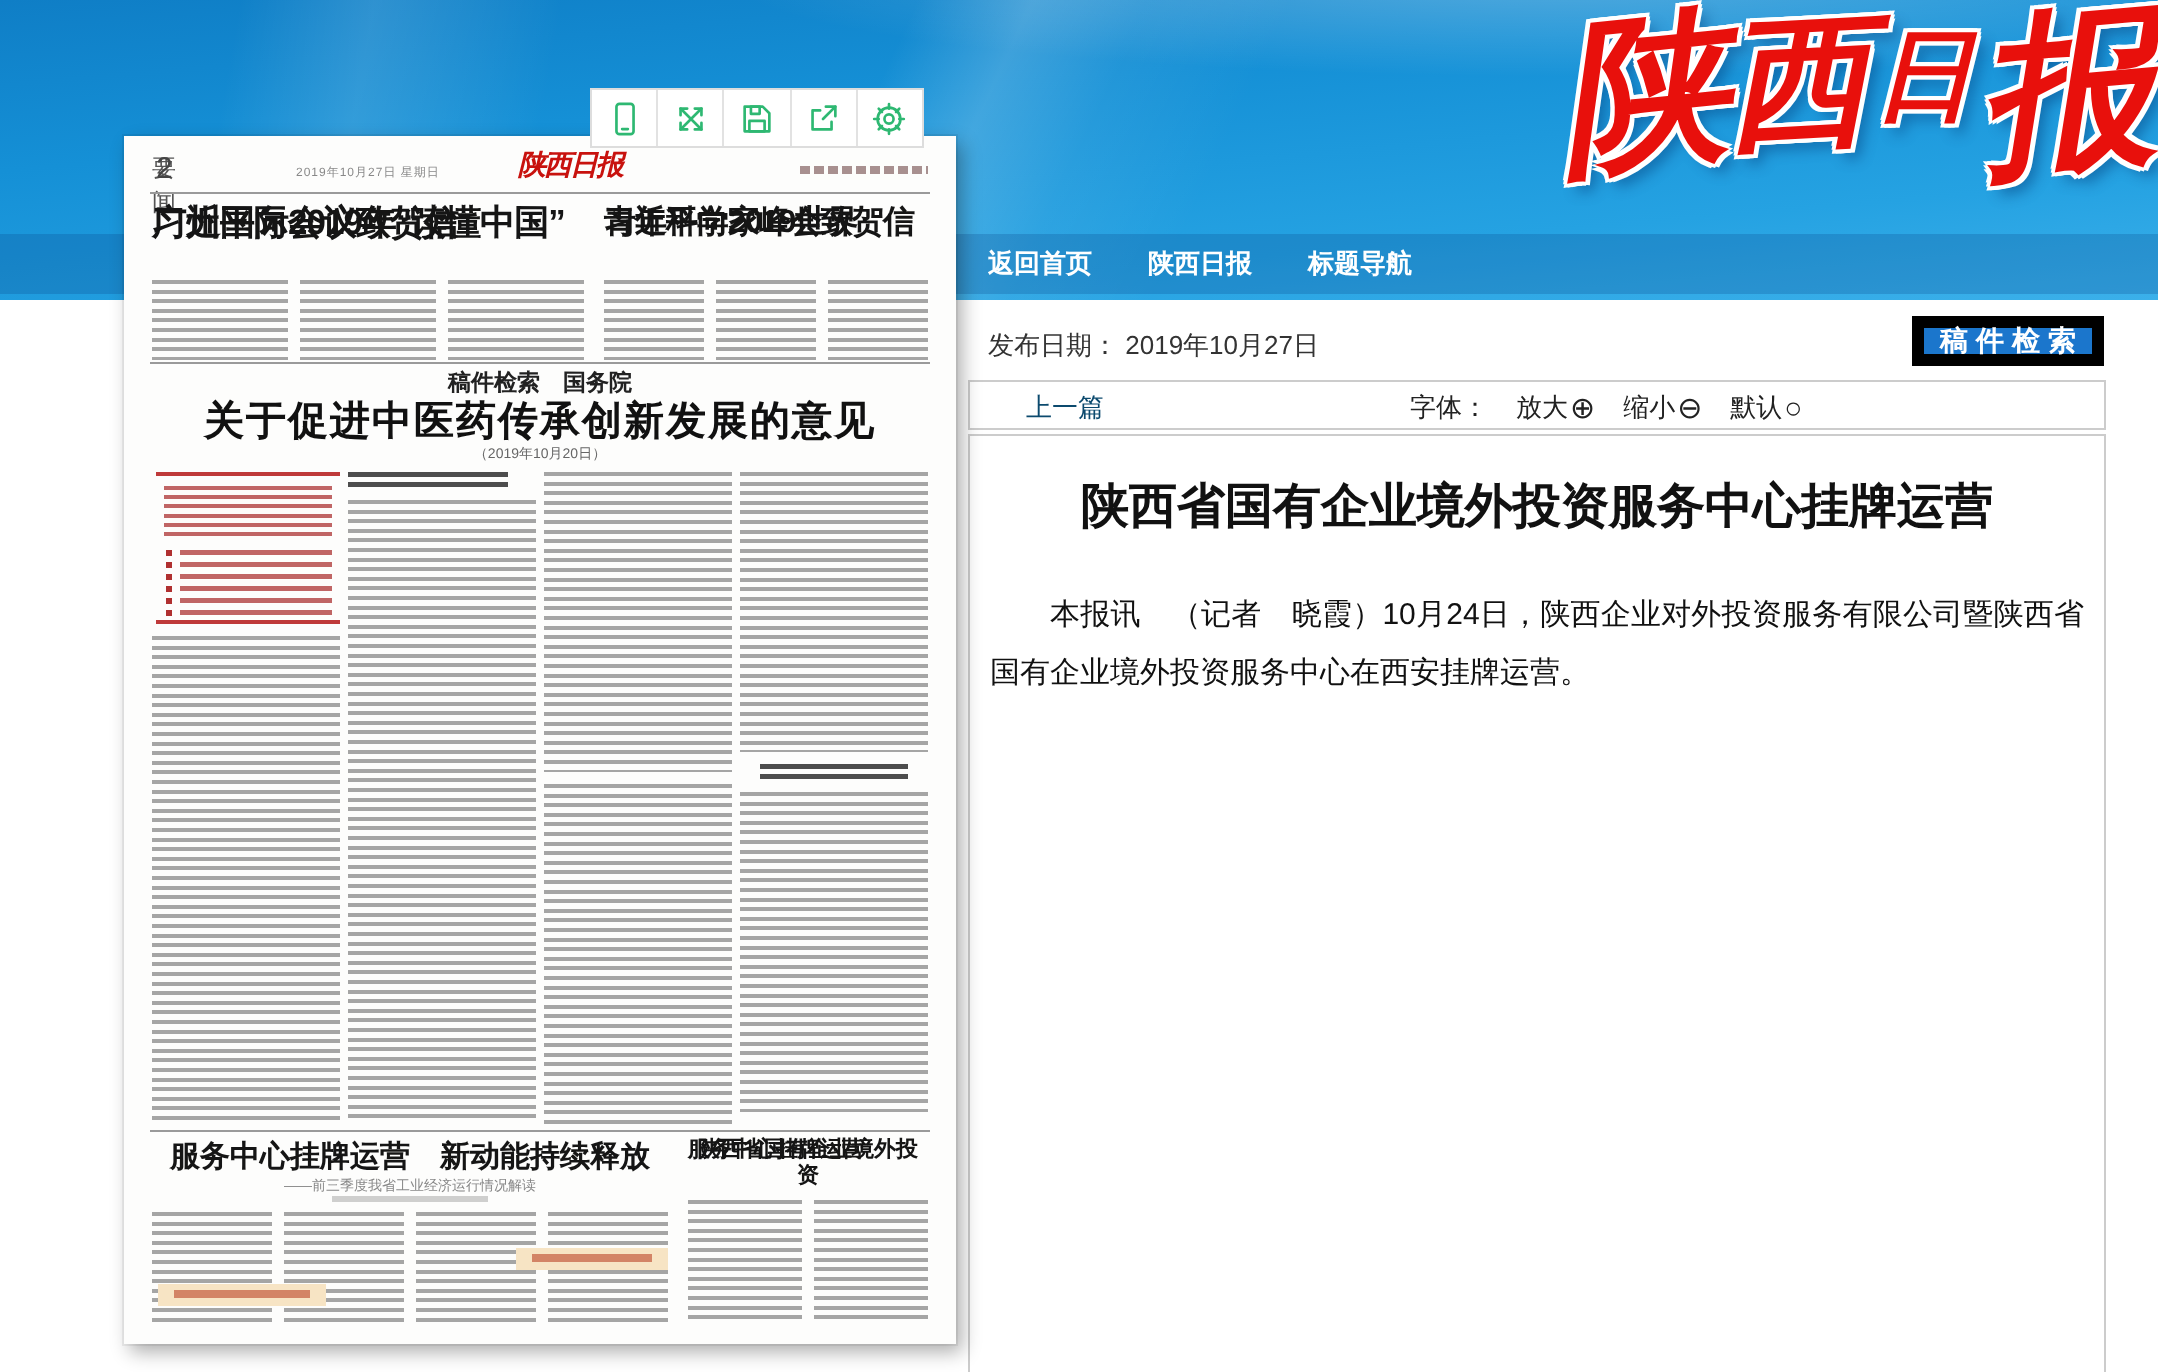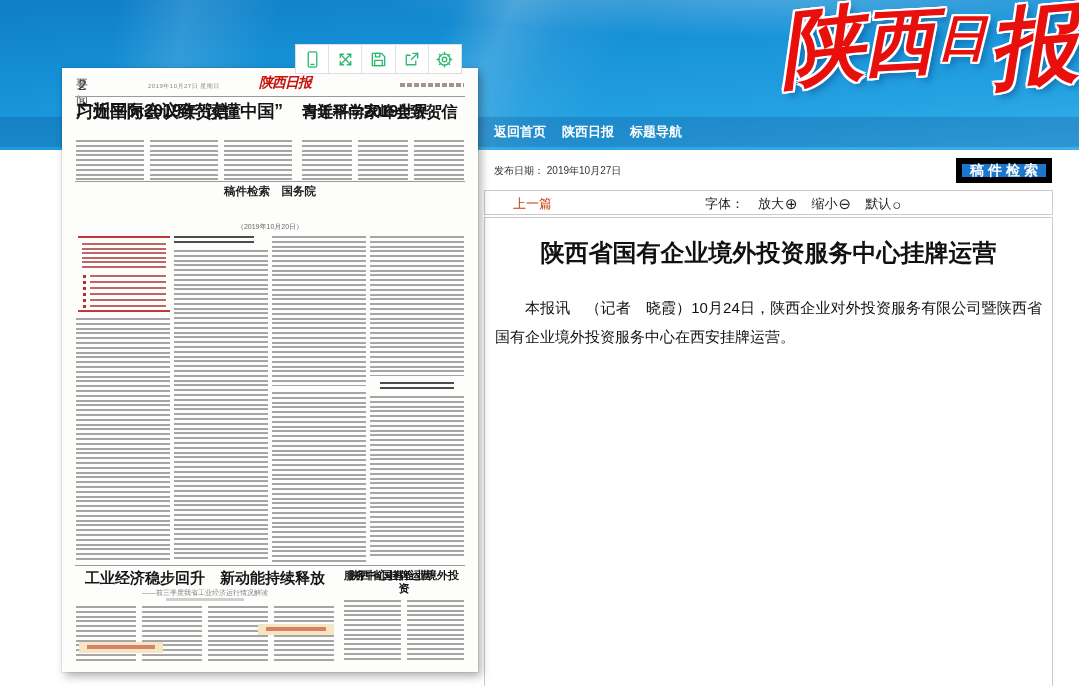--- a/index.html
+++ b/index.html
@@ -43,37 +43,37 @@
     text-shadow:2px 0 0 #fff,-2px 0 0 #fff,0 2px 0 #fff,0 -2px 0 #fff,2px 2px 0 #fff,-2px -2px 0 #fff,2px -2px 0 #fff,-2px 2px 0 #fff,4px 5px 7px rgba(0,50,110,.45);
   }
   .logo-cn .c1{ font-size:84px; transform:rotate(-6deg); }
   .logo-cn .c2{ font-size:72px; transform:rotate(-3deg) translateY(-4px); }
   .logo-cn .c3{ font-size:50px; transform:translateY(-8px); margin:0 2px; }
   .logo-cn .c4{ font-size:88px; transform:rotate(-5deg); }
   .logo-en{
     margin-top:-6px; font-size:23px; font-weight:bold; color:#1787d8; letter-spacing:1px;
     text-shadow:2px 0 0 #fff,-2px 0 0 #fff,0 2px 0 #fff,0 -2px 0 #fff,2px 2px 0 #fff,-2px -2px 0 #fff,2px -2px 0 #fff,-2px 2px 0 #fff;
   }
-  .nav{ position:absolute; left:494px; top:123px; z-index:2; display:flex; gap:16px; }
+  .nav{ position:absolute; left:494px; top:123px; z-index:2; display:flex; gap:28px; }
   .nav a{ color:#fff; font-size:13px; font-weight:bold; text-decoration:none; cursor:pointer; }
 
   
-  .date-row{ position:absolute; left:494px; top:164px; font-size:10px; color:#333; z-index:5; }
+  .date-row{ position:absolute; left:494px; top:164px; font-size:13px; color:#333; z-index:5; }
   .date-row b{ font-weight:normal; }
   .search-btn{
     position:absolute; left:956px; top:158px; width:96px; height:25px; z-index:6;
     background:#1b76cc; color:#fff; font-size:14px; font-weight:bold; letter-spacing:4px;
     display:flex; align-items:center; justify-content:center; cursor:pointer;
     border:6px solid #000000; padding-left:4px;
   }
   .toolbar-box{
     position:absolute; left:484px; top:190px; width:569px; height:25px; z-index:5;
     border:1px solid #ccc; background:#fff;
   }
-  .prev-link{ position:absolute; left:28px; top:4px; font-size:13px; color:#c2410c; cursor:pointer; }
+  .prev-link{ position:absolute; left:28px; top:4px; font-size:13px; color:#0c4a6e; cursor:pointer; }
   .font-controls{ position:absolute; left:220px; top:4px; font-size:13px; color:#222; display:flex; align-items:center; gap:4px; }
   .font-controls .ctrl{ cursor:pointer; margin-left:10px; display:flex; align-items:center; gap:1px; }
   .font-controls .glyph{ font-size:15px; }
   .article-box{
     position:absolute; left:484px; top:217px; width:569px; height:480px; z-index:5;
     border:1px solid #ccc; background:#fff; padding:0 10px;
   }
   .article-title{ margin-top:19px; text-align:center; font-size:24px; font-weight:bold; color:#111; }
   .article-body{ margin-top:24px; }
   .article-body p{ font-size:15px; line-height:29px; color:#111; text-indent:2em; margin-bottom:5px; text-align:justify; }
@@ -234,38 +234,39 @@
     </div>
     <div class="sim" style="left:14px; top:72px; width:68px; height:40px;"></div>
     <div class="sim" style="left:88px; top:72px; width:68px; height:40px;"></div>
     <div class="sim" style="left:162px; top:72px; width:68px; height:40px;"></div>
     <div class="sim" style="left:240px; top:72px; width:50px; height:40px;"></div>
     <div class="sim" style="left:296px; top:72px; width:50px; height:40px;"></div>
     <div class="sim" style="left:352px; top:72px; width:50px; height:40px;"></div>
     <div class="rule" style="top:113px;"></div>
 
     <div class="np-kicker">稿件检索　国务院</div>
+    <div class="np-h1">关于促进中医药传承创新发展的意见</div>
     <div class="np-h1-date">（2019年10月20日）</div>
 
     <div class="red-box">
       <div class="intro sim-red"></div>
       <div class="squares"></div>
       <div class="items"></div>
     </div>
     <div class="sim" style="left:14px; top:250px; width:94px; height:244px;"></div>
     <div class="sim-dark" style="left:112px; top:168px; width:80px; height:9px;"></div>
     <div class="sim" style="left:112px; top:182px; width:94px; height:312px;"></div>
     <div class="sim" style="left:210px; top:168px; width:94px; height:150px;"></div>
     <div class="sim" style="left:210px; top:324px; width:94px; height:170px;"></div>
     <div class="sim" style="left:308px; top:168px; width:94px; height:140px;"></div>
     <div class="sim-dark" style="left:318px; top:314px; width:74px; height:8px;"></div>
     <div class="sim" style="left:308px; top:328px; width:94px; height:160px;"></div>
     <div class="rule" style="top:497px;"></div>
 
-    <div class="np-bl-title">工业经济稳步回升　新动能持续释放</div>
+    <div class="np-bl-title">服务中心挂牌运营　新动能持续释放</div>
     <div class="np-bl-sub">——前三季度我省工业经济运行情况解读</div>
     <div class="np-bl-byline"></div>
     <div class="sim" style="left:14px; top:538px; width:60px; height:56px;"></div>
     <div class="sim" style="left:80px; top:538px; width:60px; height:56px;"></div>
     <div class="sim" style="left:146px; top:538px; width:60px; height:56px;"></div>
     <div class="sim" style="left:212px; top:538px; width:60px; height:56px;"></div>
     <div class="hl-box" style="left:17px; top:574px; width:84px; height:11px;">
         <i></i>
       </div>
     <div class="hl-box" style="left:196px; top:556px; width:76px; height:11px;">

